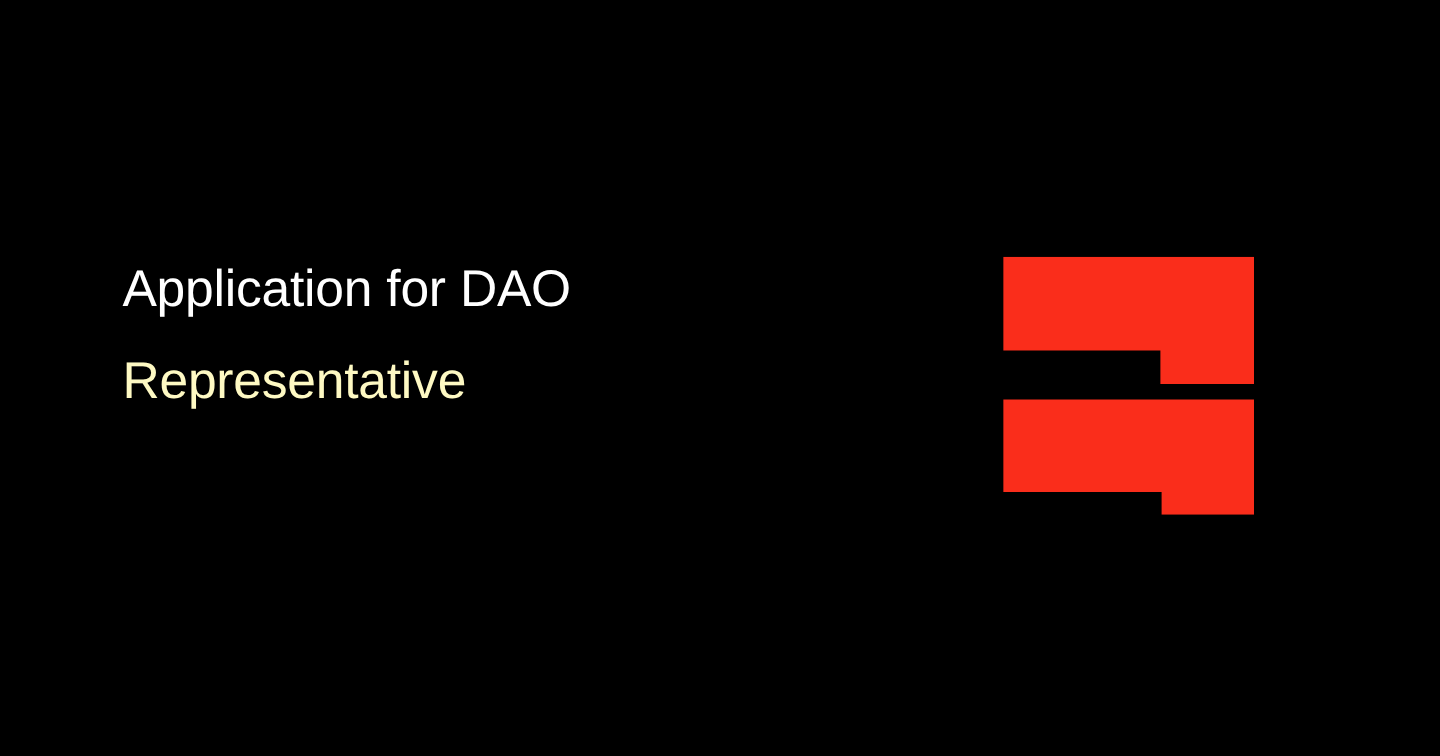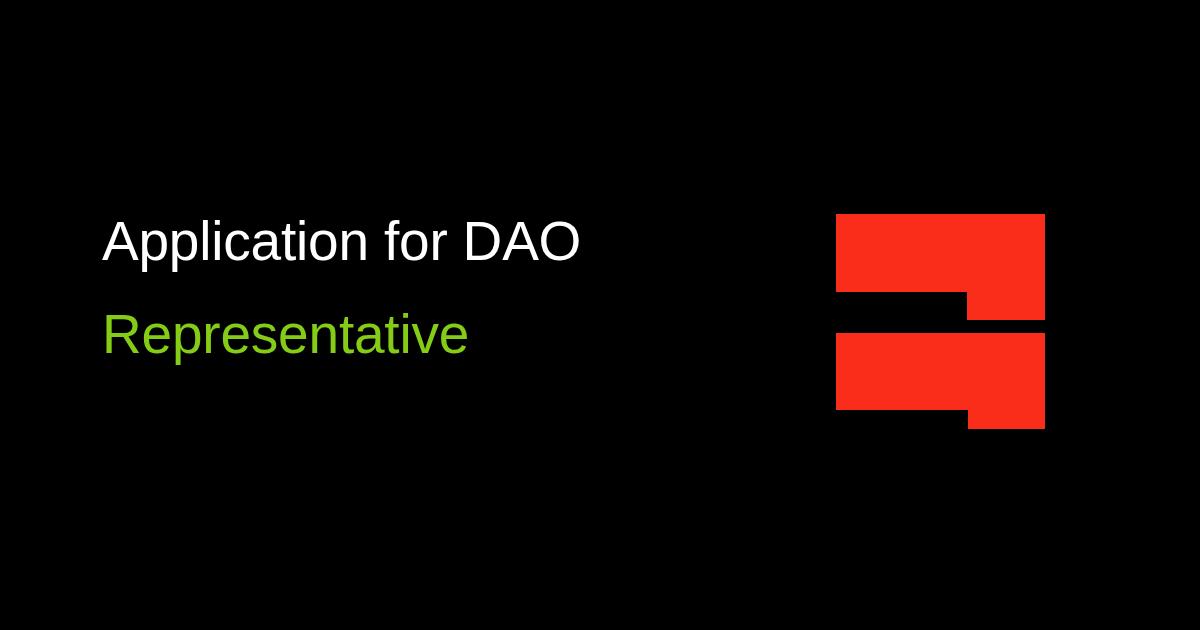--- a/index.html
+++ b/index.html
@@ -27,21 +27,21 @@
   #title-block {
     position: absolute;
     left: 102px;
     top: 203px;
     width: 620px;
   }
 
   .title-line {
     display: block;
     font-family: "Liberation Sans", sans-serif;
-    font-size: 55px;
+    font-size: 43px;
     line-height: 77px;
     font-weight: 400;
     letter-spacing: -0.2px;
     color: #FFFFFF;
     white-space: nowrap;
     -webkit-font-smoothing: antialiased;
   }
 
   
   #brand-logo {
@@ -57,21 +57,21 @@
     height: 215px;
   }
 </style>
 </head>
 <body>
 
 <div id="og-card" style="background: rgb(0, 0, 0);">
 
   <div id="title-block">
     <span class="title-line" style="color: rgb(255, 255, 255);">Application for DAO</span>
-    <span class="title-line" style="color: #84cc16; margin-top: 16px;">Representative</span>
+    <span class="title-line" style="color: #fef9c3;">Representative</span>
   </div>
 
   <div id="brand-logo">
     <svg viewBox="0 0 209 215" xmlns="http://www.w3.org/2000/svg" aria-hidden="true">
 
       <path id="logo-shape-upper" d="M 0 0 L 209 0 L 209 106 L 131 106 L 131 78 L 0 78 Z" fill="#FA2D1B"></path>
 
       <path id="logo-shape-lower" d="M 0 119 L 209 119 L 209 215 L 132 215 L 132 196 L 0 196 Z" fill="#FA2D1B"></path>
     </svg>
   </div>

